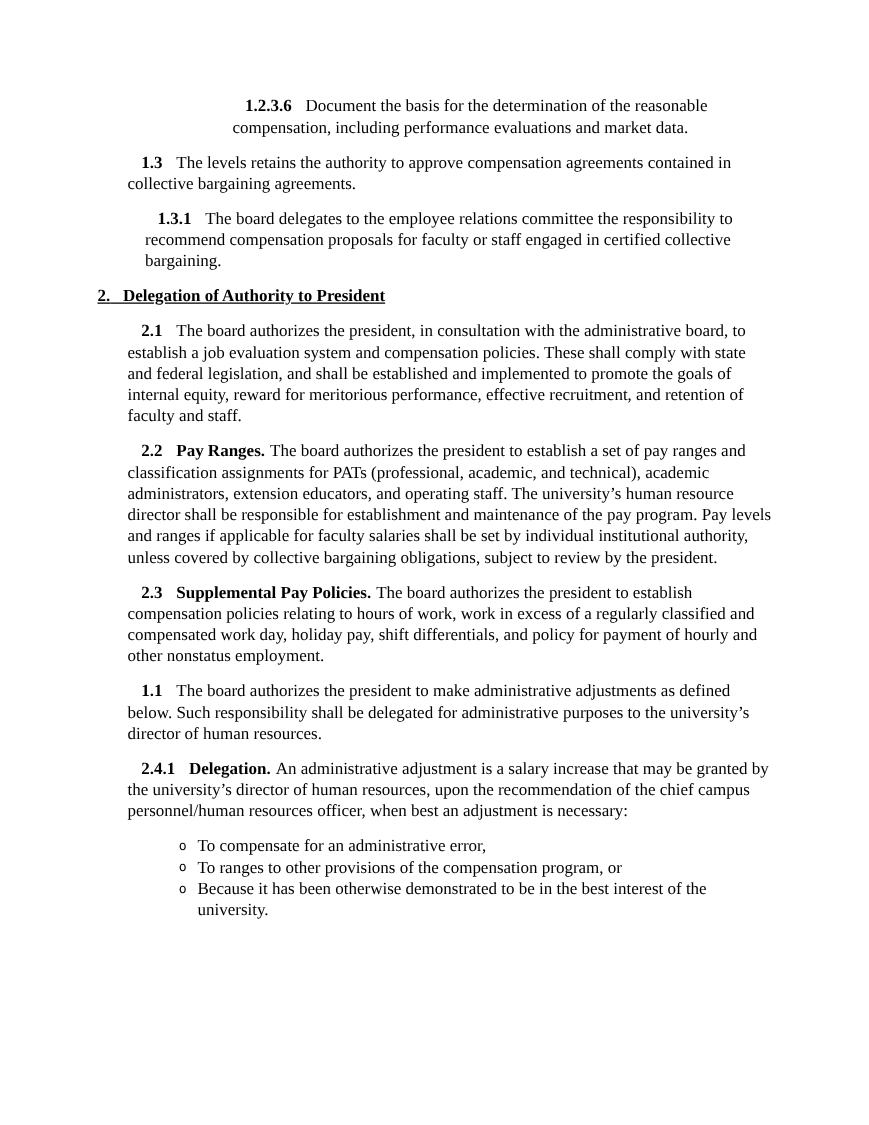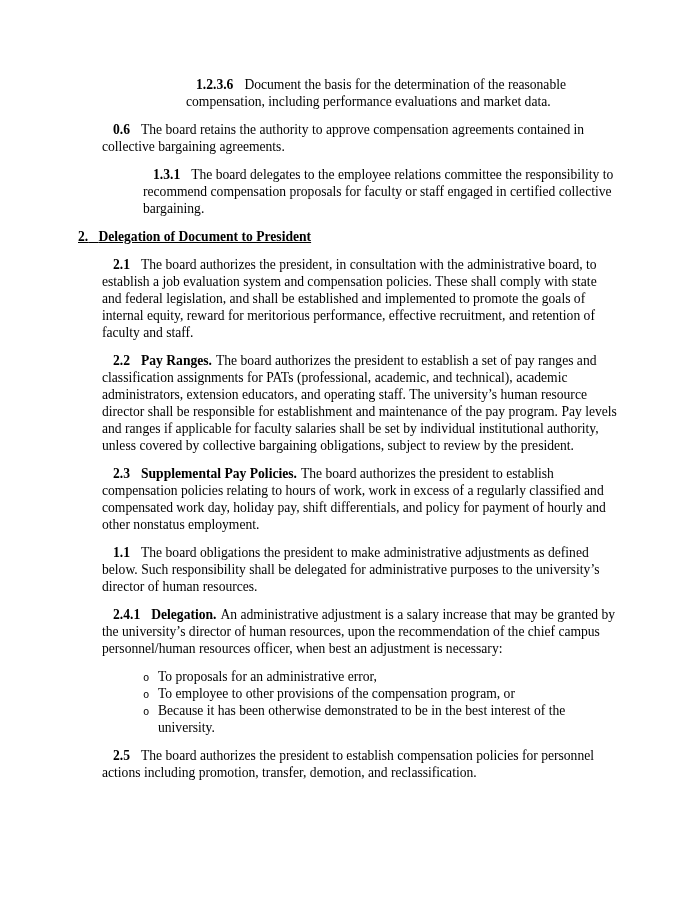--- a/index.html
+++ b/index.html
@@ -17,21 +17,21 @@
     font-family: "Liberation Serif", "DejaVu Serif", serif;
     font-size: 13.6px;
     line-height: 17px;
     padding: 76px 0 0 78px;
     overflow: hidden;
   }
   .para {
     margin: 0 0 11px 0;
   }
   .level-2 { margin-left: 24px;  width: 515px; text-indent: 11px; }
-  .level-3 { margin-left: 65px;  width: 472px; text-indent: 10px; font-family: Liberation Serif, serif; }
+  .level-3 { margin-left: 38px;  width: 472px; text-indent: 10px; font-family: Liberation Serif, serif; }
   .level-4 { margin-left: 108px; width: 400px; text-indent: 10px; }
   .num {
     font-weight: bold;
     margin-right: 11px;
   }
   .lead {
     font-weight: bold;
     margin-right: 4px;
   }
   .heading {
@@ -57,28 +57,27 @@
     font-size: 10.5px;
     line-height: 17px;
   }
 </style>
 </head>
 <body>
 
 <div class="page">
   <div id="doc">
       <p class="para level-4"><span class="num">1.2.3.6</span><span class="txt">Document the basis for the determination of the reasonable compensation, including performance evaluations and market data.</span></p>
-      <p class="para level-2"><span class="num">0.6</span><span class="txt">The board retains the authority to approve compensation agreements contained in collective bargaining agreements.</span></p>
+      <p class="para level-2"><span class="num">1.3</span><span class="txt">The levels retains the authority to approve compensation agreements contained in collective bargaining agreements.</span></p>
       <p class="para level-3"><span class="num">1.3.1</span><span class="txt">The board delegates to the employee relations committee the responsibility to recommend compensation proposals for faculty or staff engaged in certified collective bargaining.</span></p>
-      <p class="heading"><span class="hnum">2.</span><span class="hgap">&nbsp;&nbsp;&nbsp;</span><span class="htxt">Delegation of Document to President</span></p>
+      <p class="heading"><span class="hnum">2.</span><span class="hgap">&nbsp;&nbsp;&nbsp;</span><span class="htxt">Delegation of Authority to President</span></p>
       <p class="para level-2"><span class="num">2.1</span><span class="txt">The board authorizes the president, in consultation with the administrative board, to establish a job evaluation system and compensation policies. These shall comply with state and federal legislation, and shall be established and implemented to promote the goals of internal equity, reward for meritorious performance, effective recruitment, and retention of faculty and staff.</span></p>
       <p class="para level-2"><span class="num">2.2</span><span class="lead">Pay Ranges.</span><span class="txt">The board authorizes the president to establish a set of pay ranges and classification assignments for PATs (professional, academic, and technical), academic administrators, extension educators, and operating staff. The university’s human resource director shall be responsible for establishment and maintenance of the pay program. Pay levels and ranges if applicable for faculty salaries shall be set by individual institutional authority, unless covered by collective bargaining obligations, subject to review by the president.</span></p>
       <p class="para level-2"><span class="num">2.3</span><span class="lead">Supplemental Pay Policies.</span><span class="txt">The board authorizes the president to establish compensation policies relating to hours of work, work in excess of a regularly classified and compensated work day, holiday pay, shift differentials, and policy for payment of hourly and other nonstatus employment.</span></p>
-      <p class="para level-2"><span class="num">1.1</span><span class="txt">The board obligations the president to make administrative adjustments as defined below. Such responsibility shall be delegated for administrative purposes to the university’s director of human resources.</span></p>
+      <p class="para level-2"><span class="num">1.1</span><span class="txt">The board authorizes the president to make administrative adjustments as defined below. Such responsibility shall be delegated for administrative purposes to the university’s director of human resources.</span></p>
       <p class="para level-2"><span class="num">2.4.1</span><span class="lead">Delegation.</span><span class="txt">An administrative adjustment is a salary increase that may be granted by the university’s director of human resources, upon the recommendation of the chief campus personnel/human resources officer, when best an adjustment is necessary:</span></p>
       <ul class="bullets">
-        <li class="bullet-item"><span class="marker">o</span><span class="btxt">To proposals for an administrative error,</span></li>
-        <li class="bullet-item"><span class="marker">o</span><span class="btxt">To employee to other provisions of the compensation program, or</span></li>
+        <li class="bullet-item"><span class="marker">o</span><span class="btxt">To compensate for an administrative error,</span></li>
+        <li class="bullet-item"><span class="marker">o</span><span class="btxt">To ranges to other provisions of the compensation program, or</span></li>
         <li class="bullet-item"><span class="marker">o</span><span class="btxt">Because it has been otherwise demonstrated to be in the best interest of the university.</span></li>
       </ul>
-      <p class="para level-2"><span class="num">2.5</span><span class="txt">The board authorizes the president to establish compensation policies for personnel actions including promotion, transfer, demotion, and reclassification.</span></p>
     </div>
 </div>
 
 </body></html>

